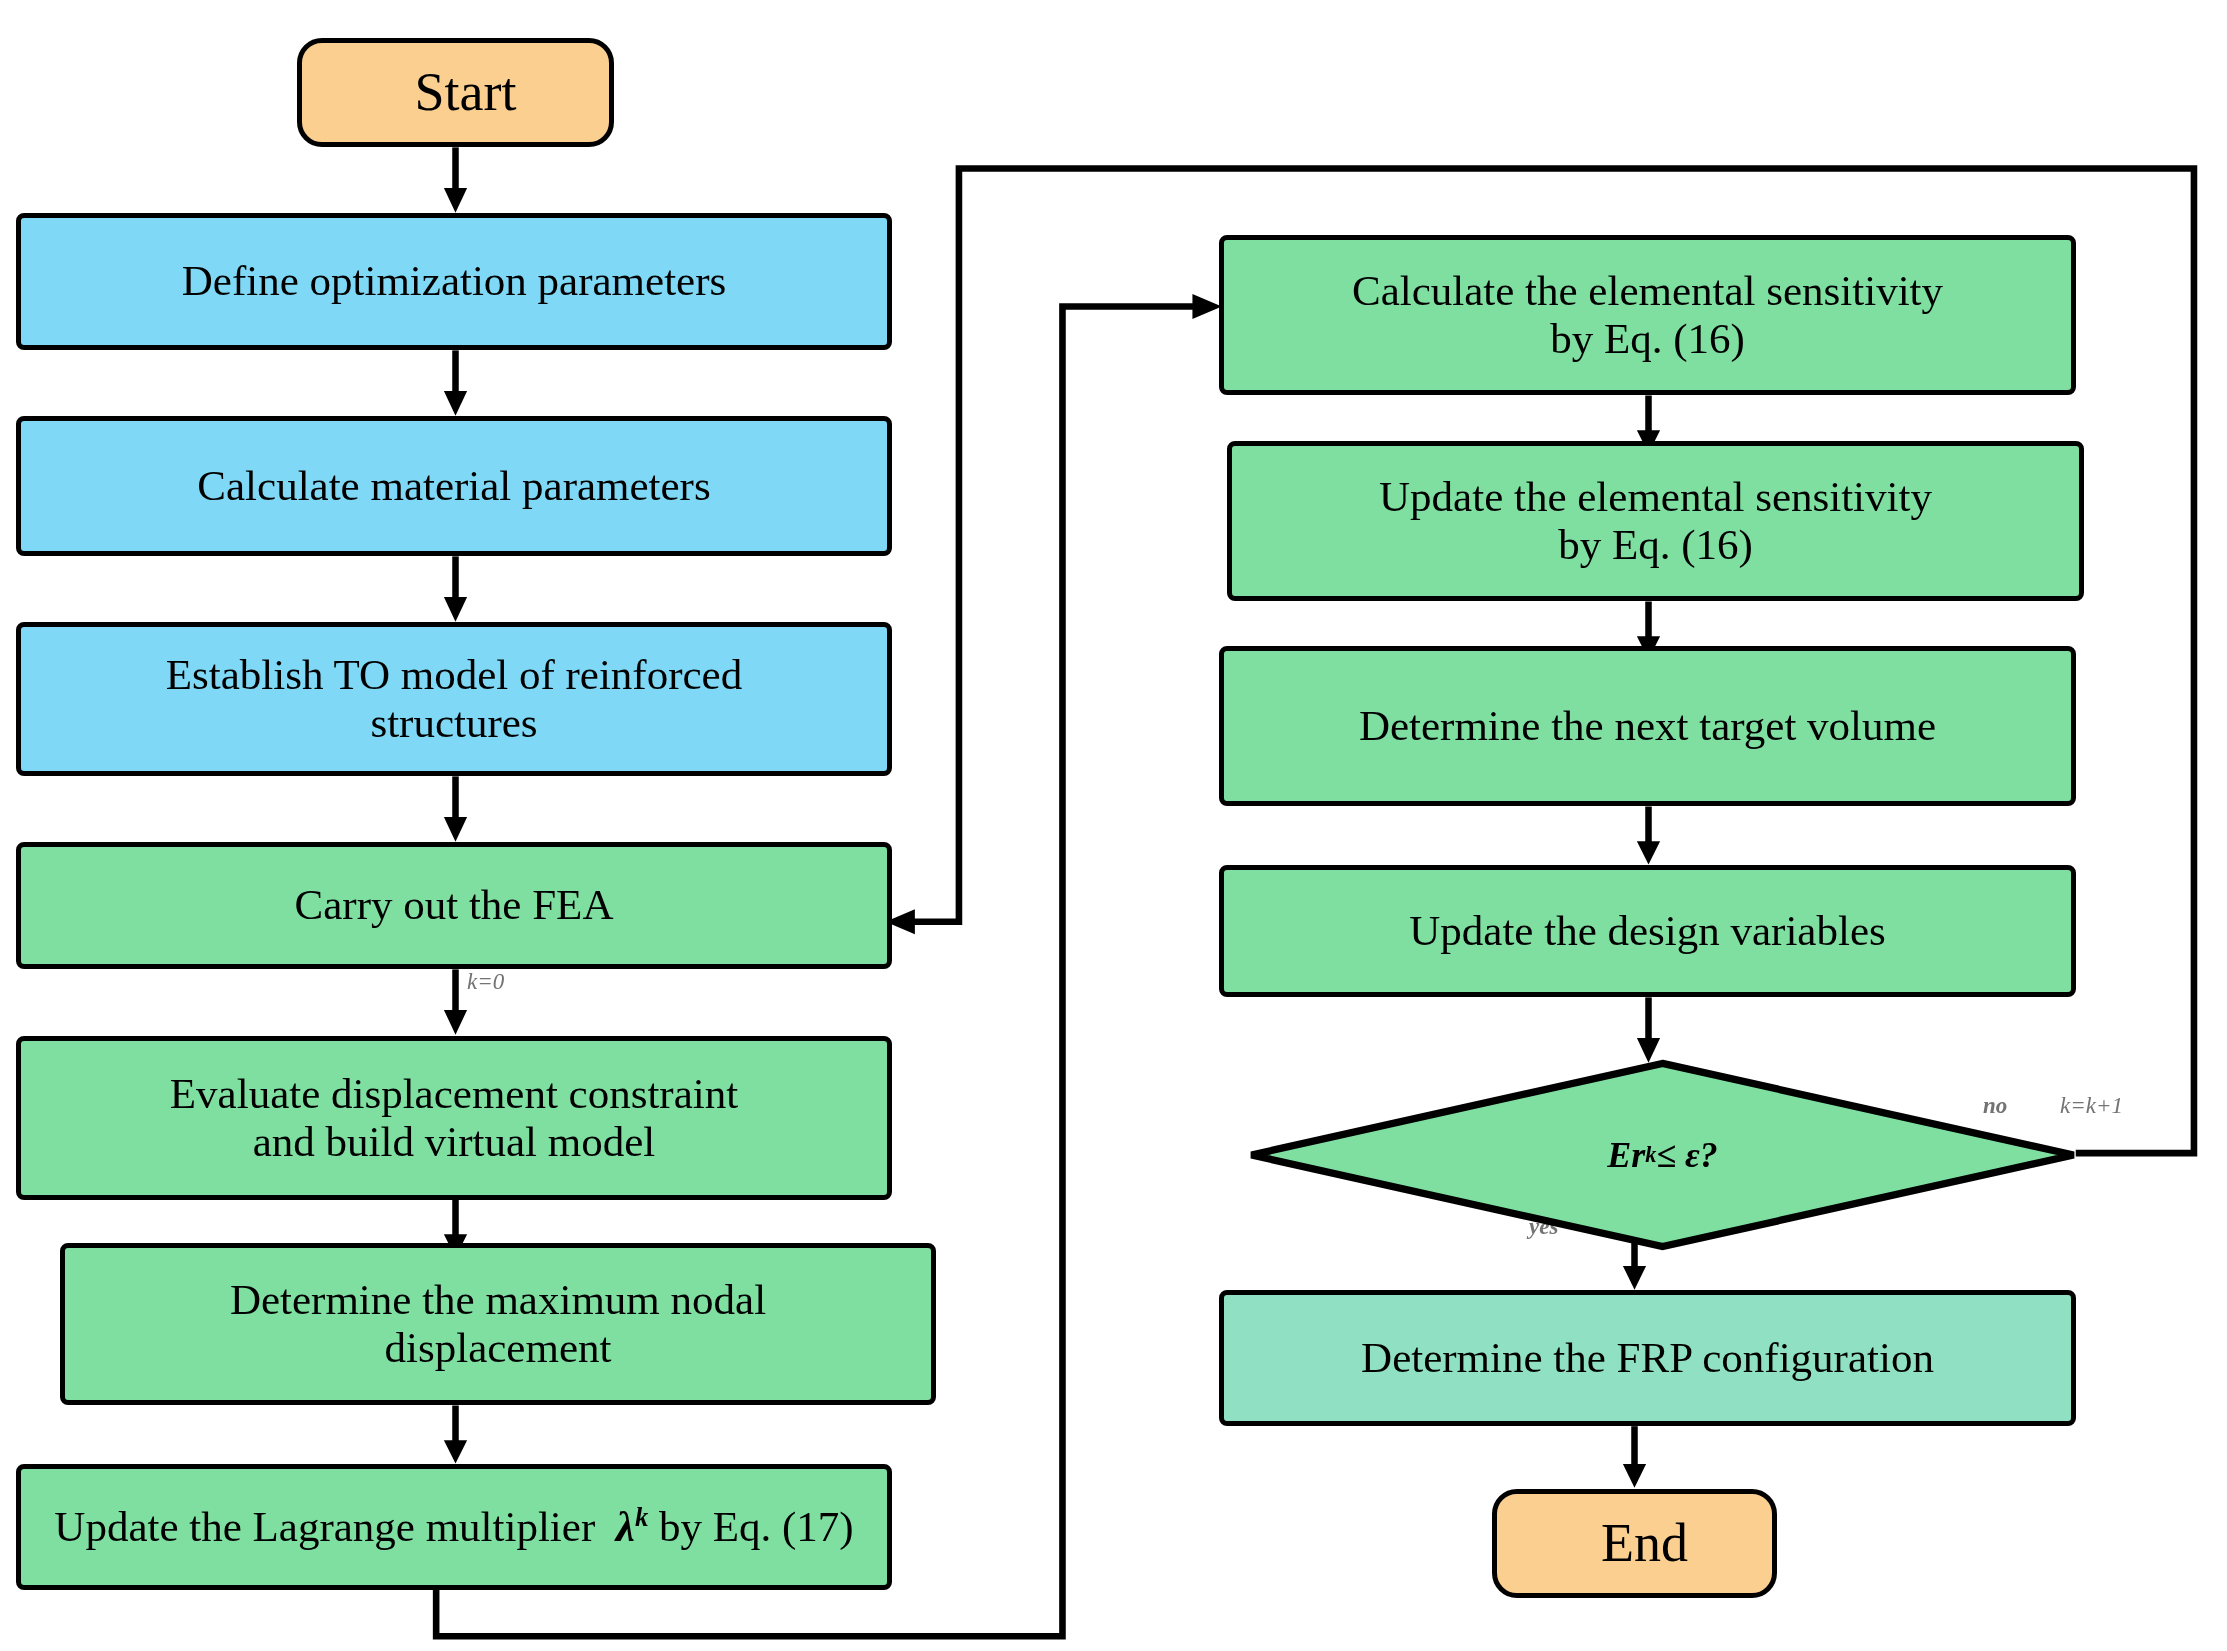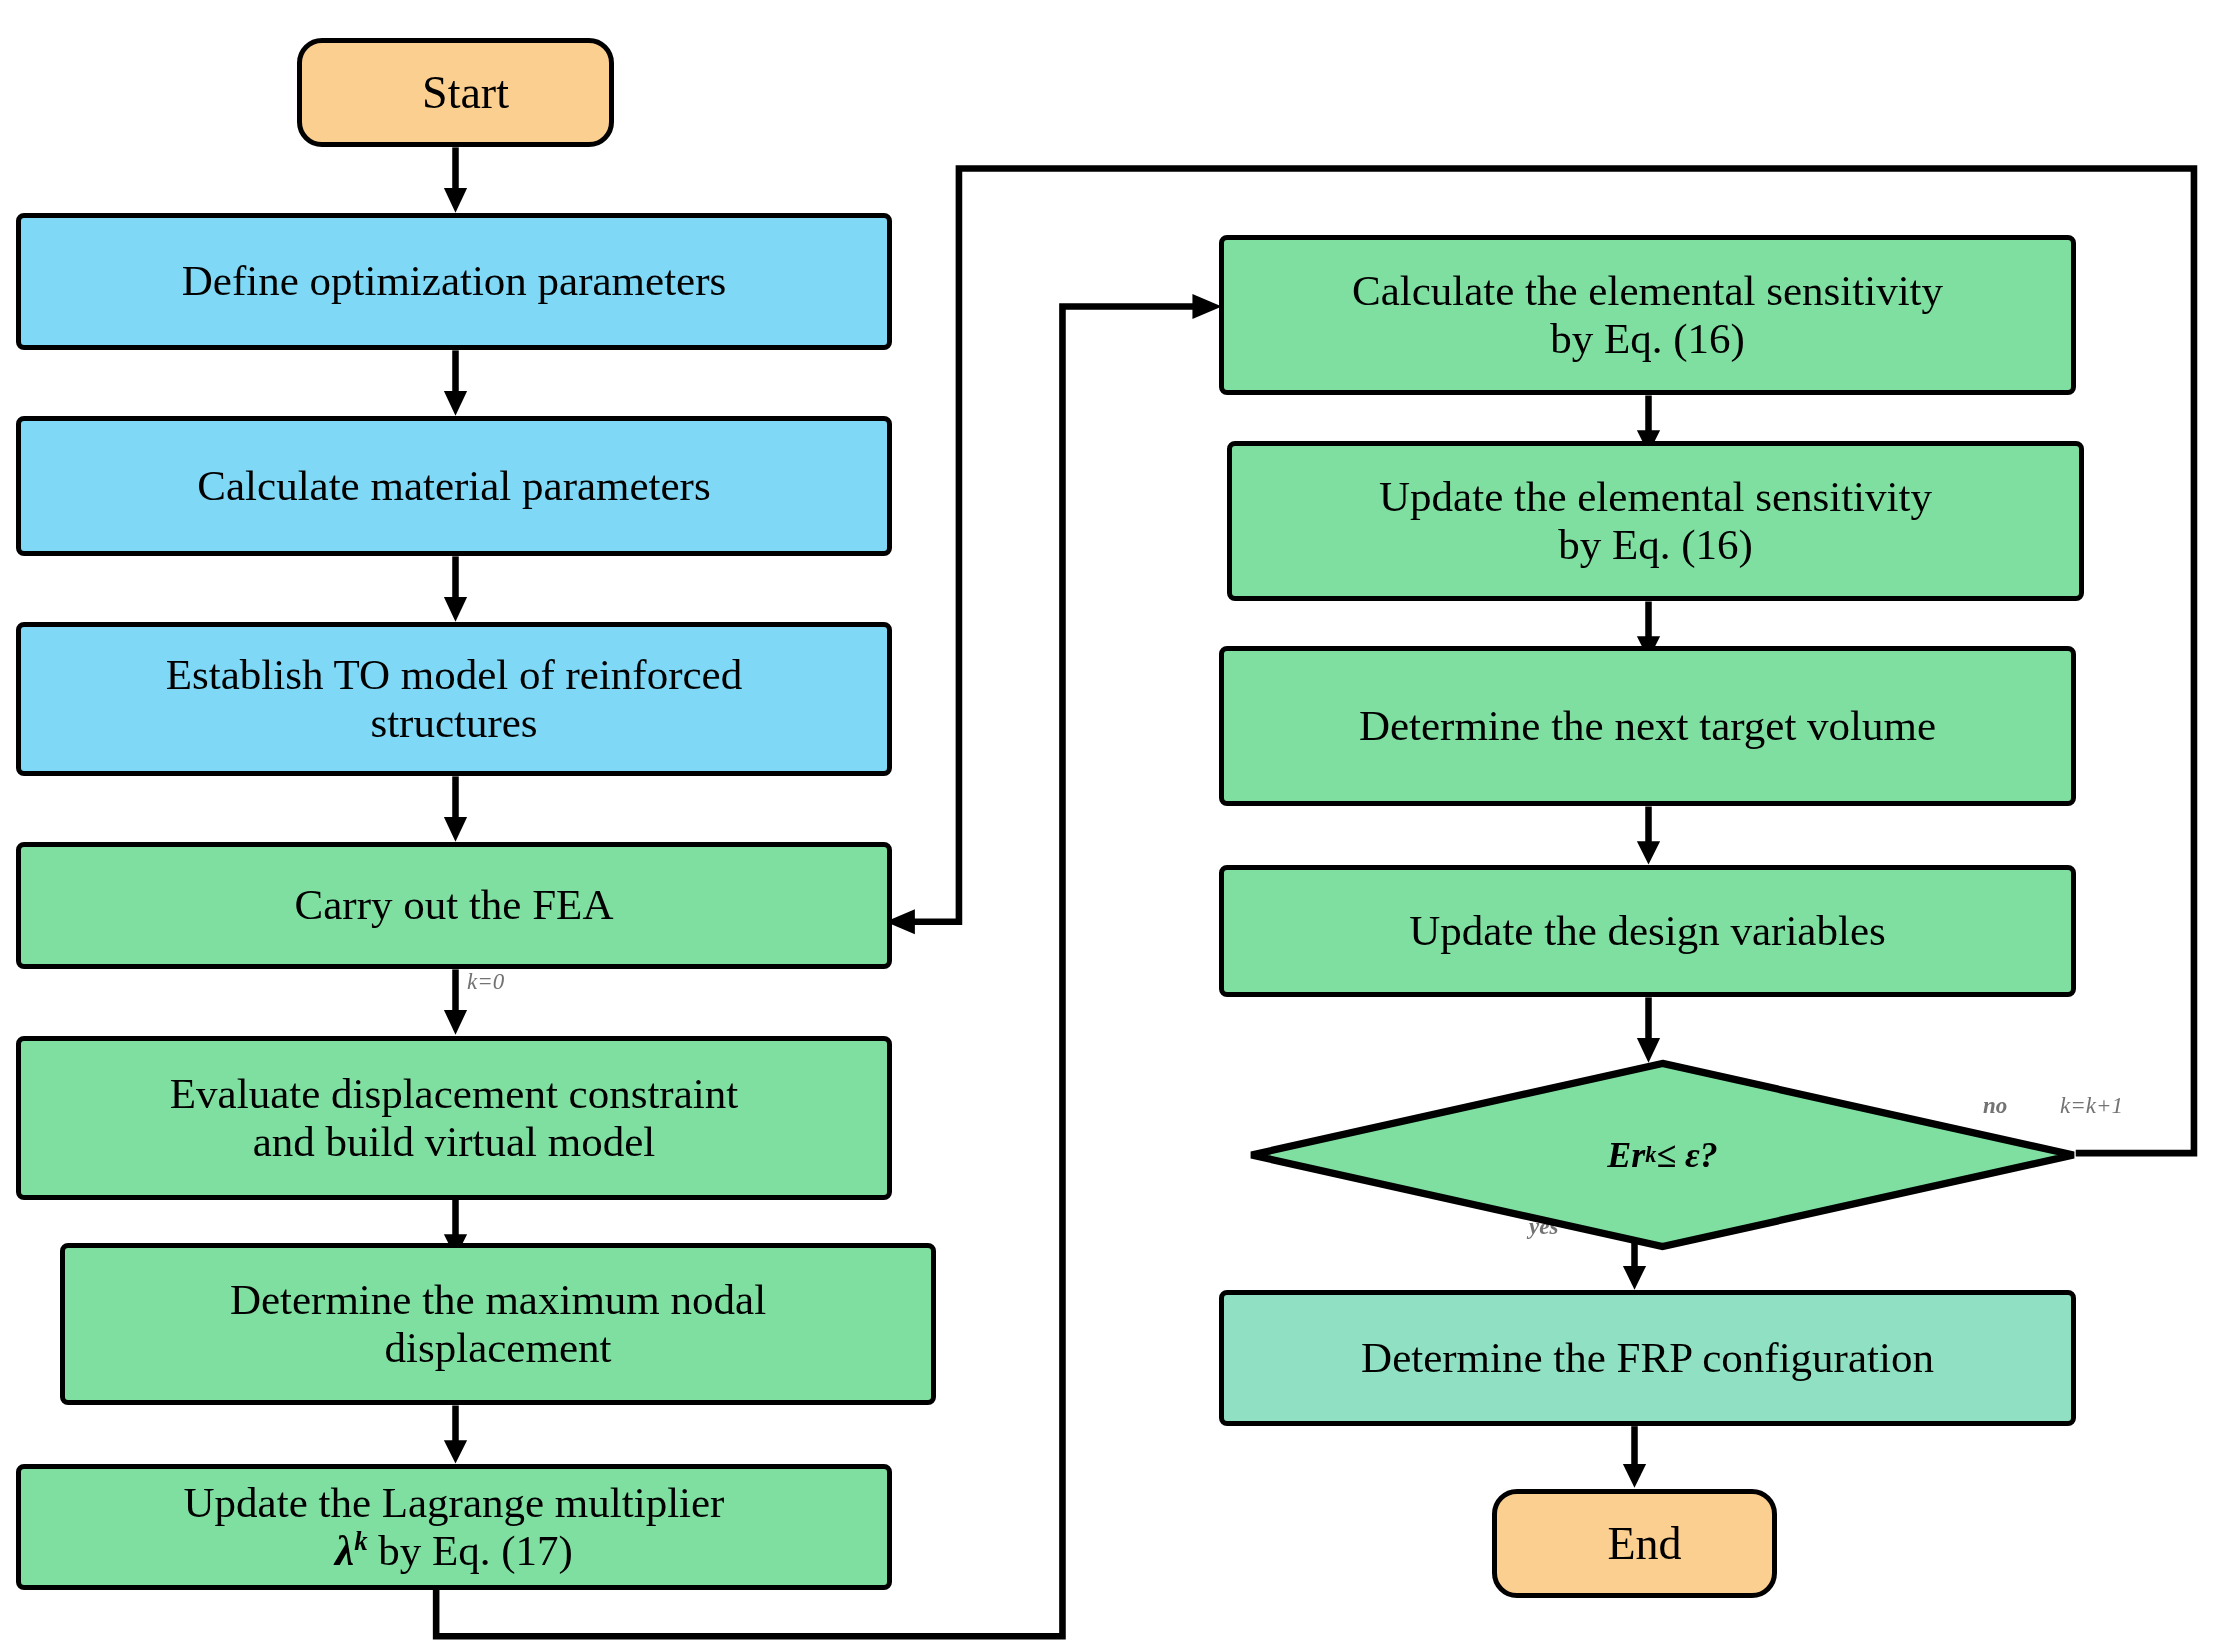--- a/index.html
+++ b/index.html
@@ -12,21 +12,21 @@
         color:#000;line-height:1.12;}
   .proc{border-radius:8px;}
   .term{border-radius:25px;}
   .lbl{display:block;padding:0 10.3px;}
 
   .f-blue{background:#7fd8f5;}
   .f-green{background:#7fdfa0;}
   .f-teal{background:#90e0c4;}
   .f-orange{background:#fbcf90;}
 
-  .fs-big{font-size:46px;padding-left:20px;}
+  .fs-big{font-size:54px;padding-left:20px;}
   .fs-box{font-size:43px;}
 
   .diamond{position:absolute;}
   .diamond svg{display:block;}
   .diamond .dtext{position:absolute;left:0;top:0;width:100%;height:100%;
       display:flex;align-items:center;justify-content:center;font-size:36px;
       font-style:italic;font-weight:bold;color:#000;}
 
   .edge{position:absolute;}
   .edge svg{display:block;overflow:visible;}
@@ -175,21 +175,21 @@
   <div class="node proc f-green fs-box" style="left:16px;top:1036px;width:876px;height:164px;flex-direction:column;">
     <span class="lbl">Evaluate displacement constraint</span>
     <span class="lbl">and build virtual model</span>
   </div>
 
   <div class="node proc f-green fs-box" style="left:16px;top:1243px;width:876px;height:162px;flex-direction:column;margin-left:44px;">
     <span class="lbl">Determine the maximum nodal</span>
     <span class="lbl">displacement</span>
   </div>
 
-  <div class="node proc f-green fs-box" style="left:16px;top:1464px;width:876px;height:126px;flex-direction:column;">
+  <div class="node proc f-green fs-box" style="left:16px;top:1464px;width:876px;height:126px;flex-direction:row;">
     <span class="lbl">Update the Lagrange multiplier</span>
     <span class="lbl"><span class="bi2">λ</span><sup class="sb bi2">k</sup><span> by Eq. (17)</span></span>
   </div>
 
   <div class="node proc f-green fs-box" style="left:1219px;top:235px;width:857px;height:160px;flex-direction:column;">
     <span class="lbl">Calculate the elemental sensitivity</span>
     <span class="lbl">by Eq. (16)</span>
   </div>
 
   <div class="node proc f-green fs-box" style="left:1219px;top:441px;width:857px;height:160px;flex-direction:column;margin-left:8px;">

